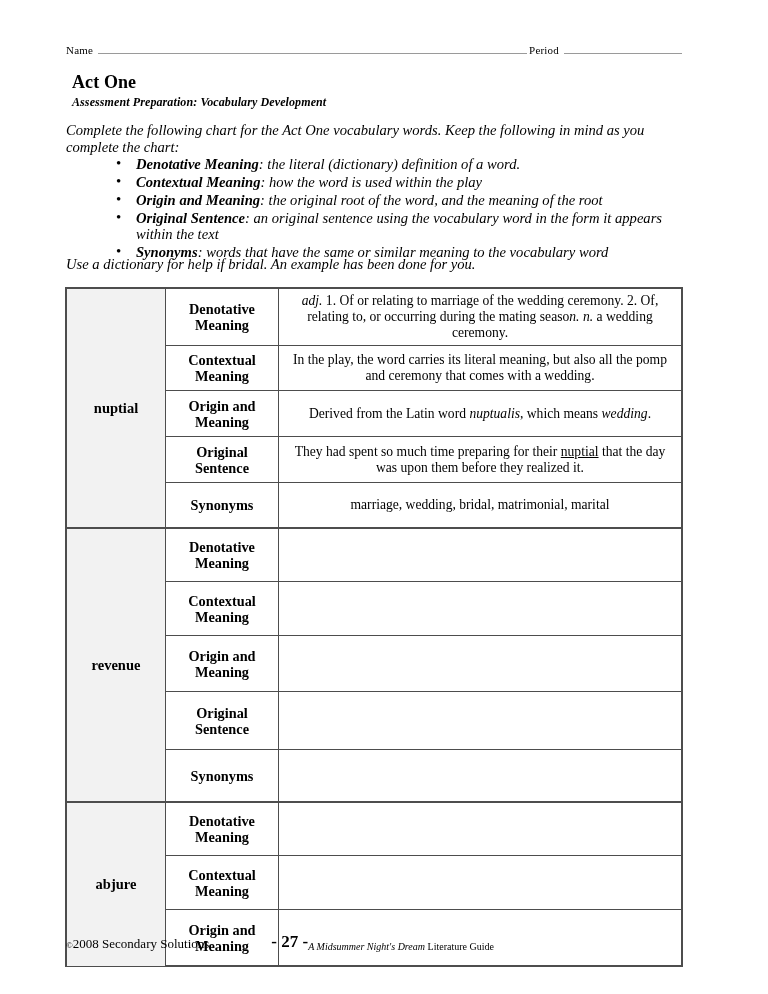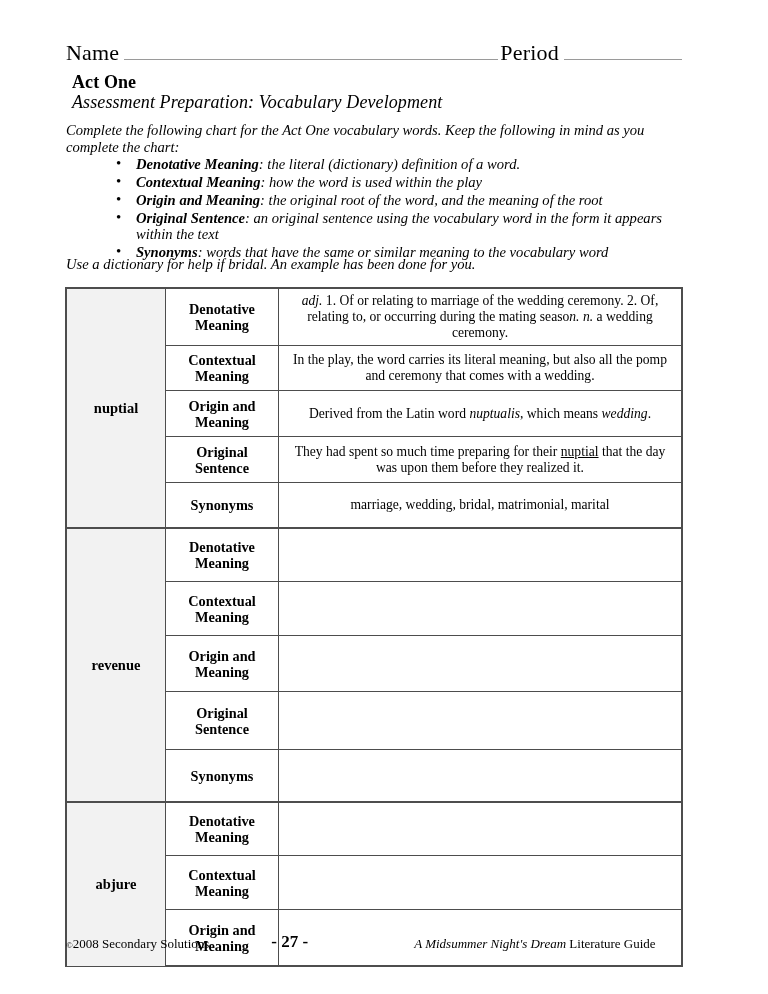--- a/index.html
+++ b/index.html
@@ -29,21 +29,21 @@
     position: absolute;
     left: 66px;
     top: 40px;
     width: 618px;
     display: flex;
     align-items: baseline;
     font-size: 16px;
   }
   .name-label, .period-label {
     white-space: nowrap;
-    font-size: 22px;
+    font-size: 11px;
     letter-spacing: .2px;
   }
   .rule {
     display: inline-block;
     border-bottom: 1.3px solid #9a9a9a;
     height: 13px;
     margin: 0 2px 0 5px;
   }
   .rule-name { flex: 1 1 auto; }
   .rule-period { width: 118px; flex: 0 0 auto; }
@@ -55,23 +55,23 @@
     top: 72px;
     width: 620px;
   }
   .title-main {
     font-weight: bold;
     font-size: 18px;
     line-height: 20px;
     letter-spacing: .1px;
   }
   .title-sub {
-    font-weight: normal;
-    font-style: italic;
-    font-size: 18px;
+    font-weight: bold;
+    font-style: italic;
+    font-size: 12px;
     line-height: 21px;
     letter-spacing: .1px;
   }
 
   
   .intro {
     position: absolute;
     left: 66px;
     top: 122px;
     width: 622px;
@@ -186,22 +186,21 @@
   .footer-left { flex: 0 0 auto; }
   .footer-left .copy { font-size: 9px; vertical-align: 0px; }
   .footer-center {
     flex: 0 0 auto;
     margin-left: 62px;
     font-size: 17px;
     font-weight: bold;
   }
   .footer-right {
     flex: 0 0 auto;
-    margin-left: 106px;
-    font-size: 13px;
+    font-size: 10px;
   }
   .footer-right i { font-style: italic; }
 </style>
 </head>
 <body>
 
 <div class="page">
 
   <div class="name-row">
     <span class="name-label">Name</span>

